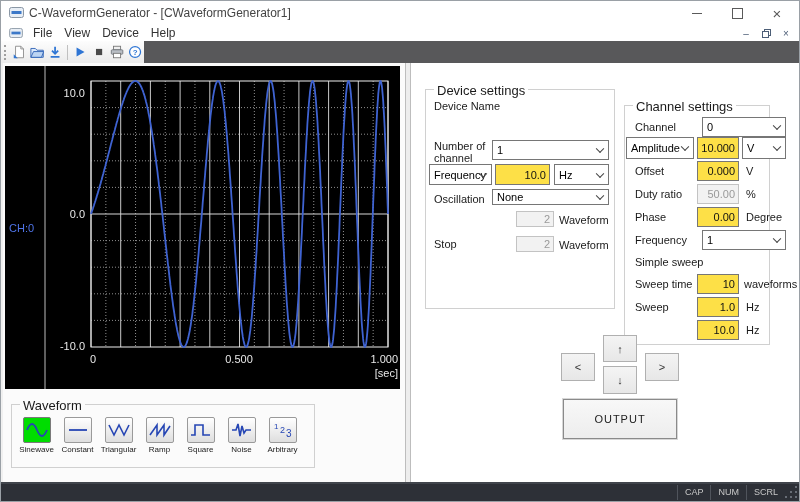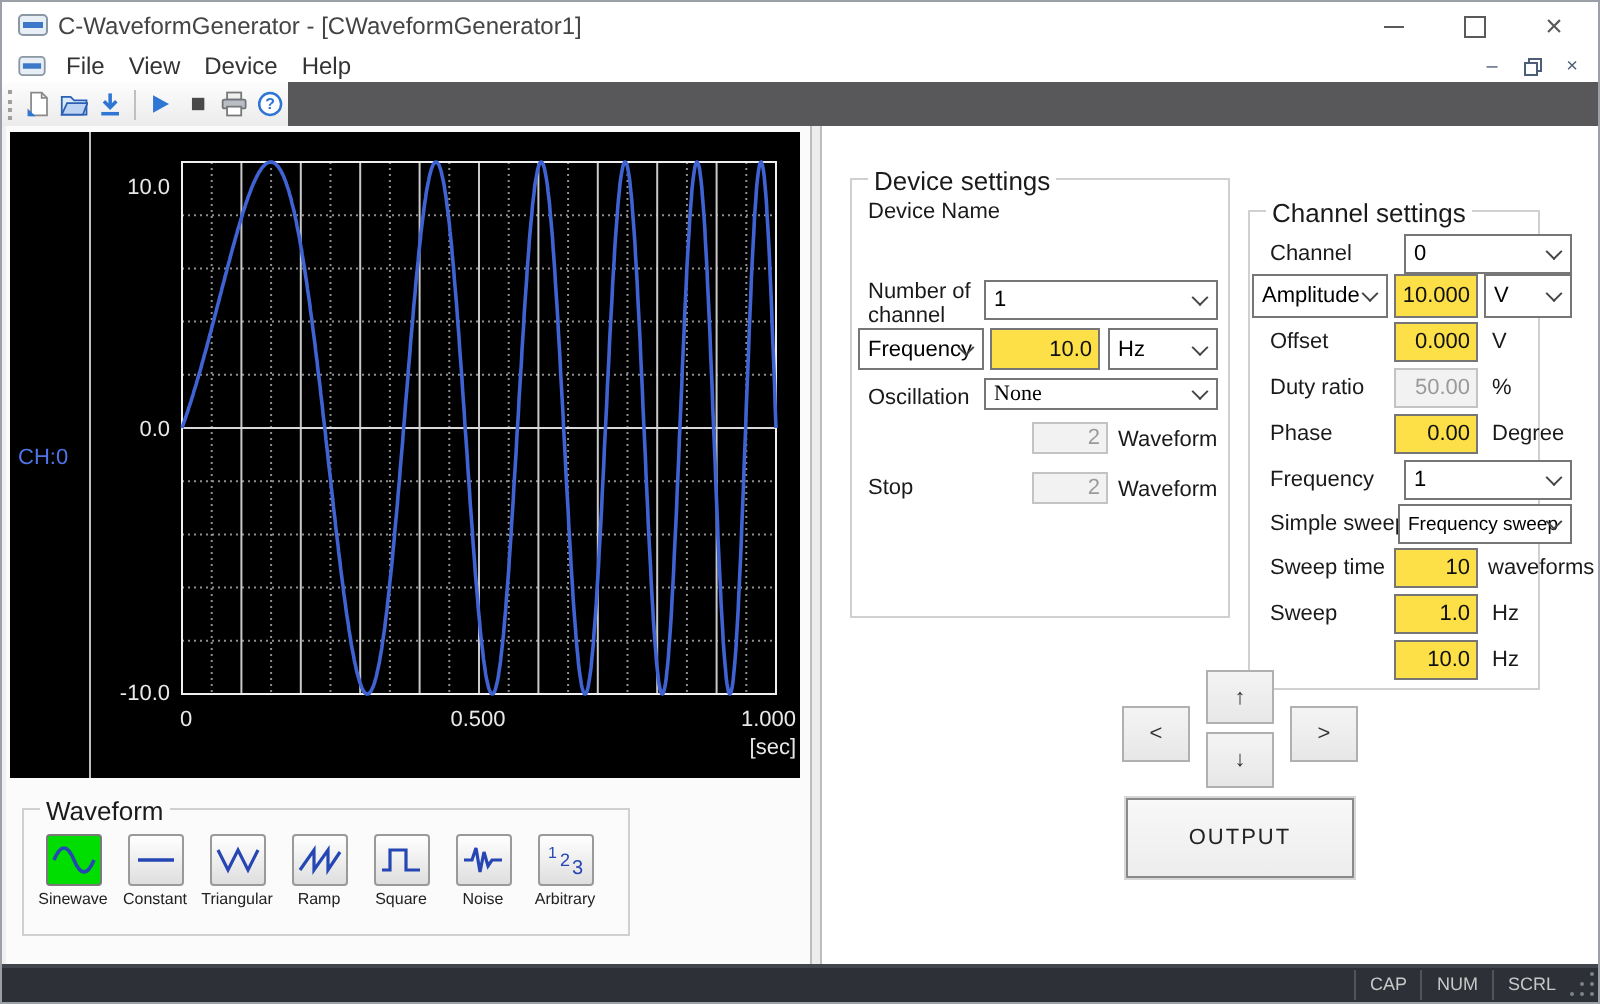--- a/index.html
+++ b/index.html
@@ -285,21 +285,21 @@
       <div class="combo" style="left:3px;top:74px;width:63px;height:21px;">
         <span>Frequency</span>
         <span class="chev"></span>
       </div>
       <input class="tbox" style="left: 69px; top: 74px; width: 55px; height: 21px;" readonly="" value="10.0">
       <div class="combo" style="left:128px;top:74px;width:55px;height:21px;">
         <span>Hz</span>
         <span class="chev"></span>
       </div>
       <span class="lbl" style="left:8px;top:103px;">Oscillation</span>
-      <div class="combo" style="left:66px;top:99px;width:117px;height:16px;font-family:Liberation Serif, serif;">
+      <div class="combo" style="left:66px;top:99px;width:117px;height:16px;">
         <span>None</span>
         <span class="chev"></span>
       </div>
       <input class="tbox dim" style="left: 90px; top: 121px; width: 38px; height: 16px;" readonly="" value="2">
       <span class="lbl" style="left:133px;top:124px;">Waveform</span>
       <span class="lbl" style="left:8px;top:148px;">Stop</span>
       <input class="tbox dim" style="left: 90px; top: 146px; width: 38px; height: 16px;" readonly="" value="2">
       <span class="lbl" style="left:133px;top:149px;">Waveform</span>
     </div>
 
@@ -327,24 +327,20 @@
       <span class="lbl" style="left:121px;top:82px;">%</span>
       <span class="lbl" style="left:10px;top:105px;">Phase</span>
       <input class="tbox" style="left: 72px; top: 101px; width: 42px; height: 20px;" readonly="" value="0.00">
       <span class="lbl" style="left:121px;top:105px;">Degree</span>
       <span class="lbl" style="left:10px;top:128px;">Frequency</span>
       <div class="combo" style="left:77px;top:124px;width:84px;height:20px;">
         <span>1</span>
         <span class="chev"></span>
       </div>
       <span class="lbl" style="left:10px;top:150px;">Simple sweep</span>
-      <div class="combo" style="left:74px;top:146px;width:87px;height:20px;font-size:9.5px;padding-right:13px;">
-        <span>Frequency sweep</span>
-        <span class="chev"></span>
-      </div>
       <span class="lbl" style="left:10px;top:172px;">Sweep time</span>
       <input class="tbox" style="left: 72px; top: 168px; width: 42px; height: 20px;" readonly="" value="10">
       <span class="lbl" style="left:119px;top:172px;">waveforms</span>
       <span class="lbl" style="left:10px;top:195px;">Sweep</span>
       <input class="tbox" style="left: 72px; top: 191px; width: 42px; height: 20px;" readonly="" value="1.0">
       <span class="lbl" style="left:121px;top:195px;">Hz</span>
       <input class="tbox" style="left: 72px; top: 214px; width: 42px; height: 20px;" readonly="" value="10.0">
       <span class="lbl" style="left:121px;top:218px;">Hz</span>
     </div>
 

